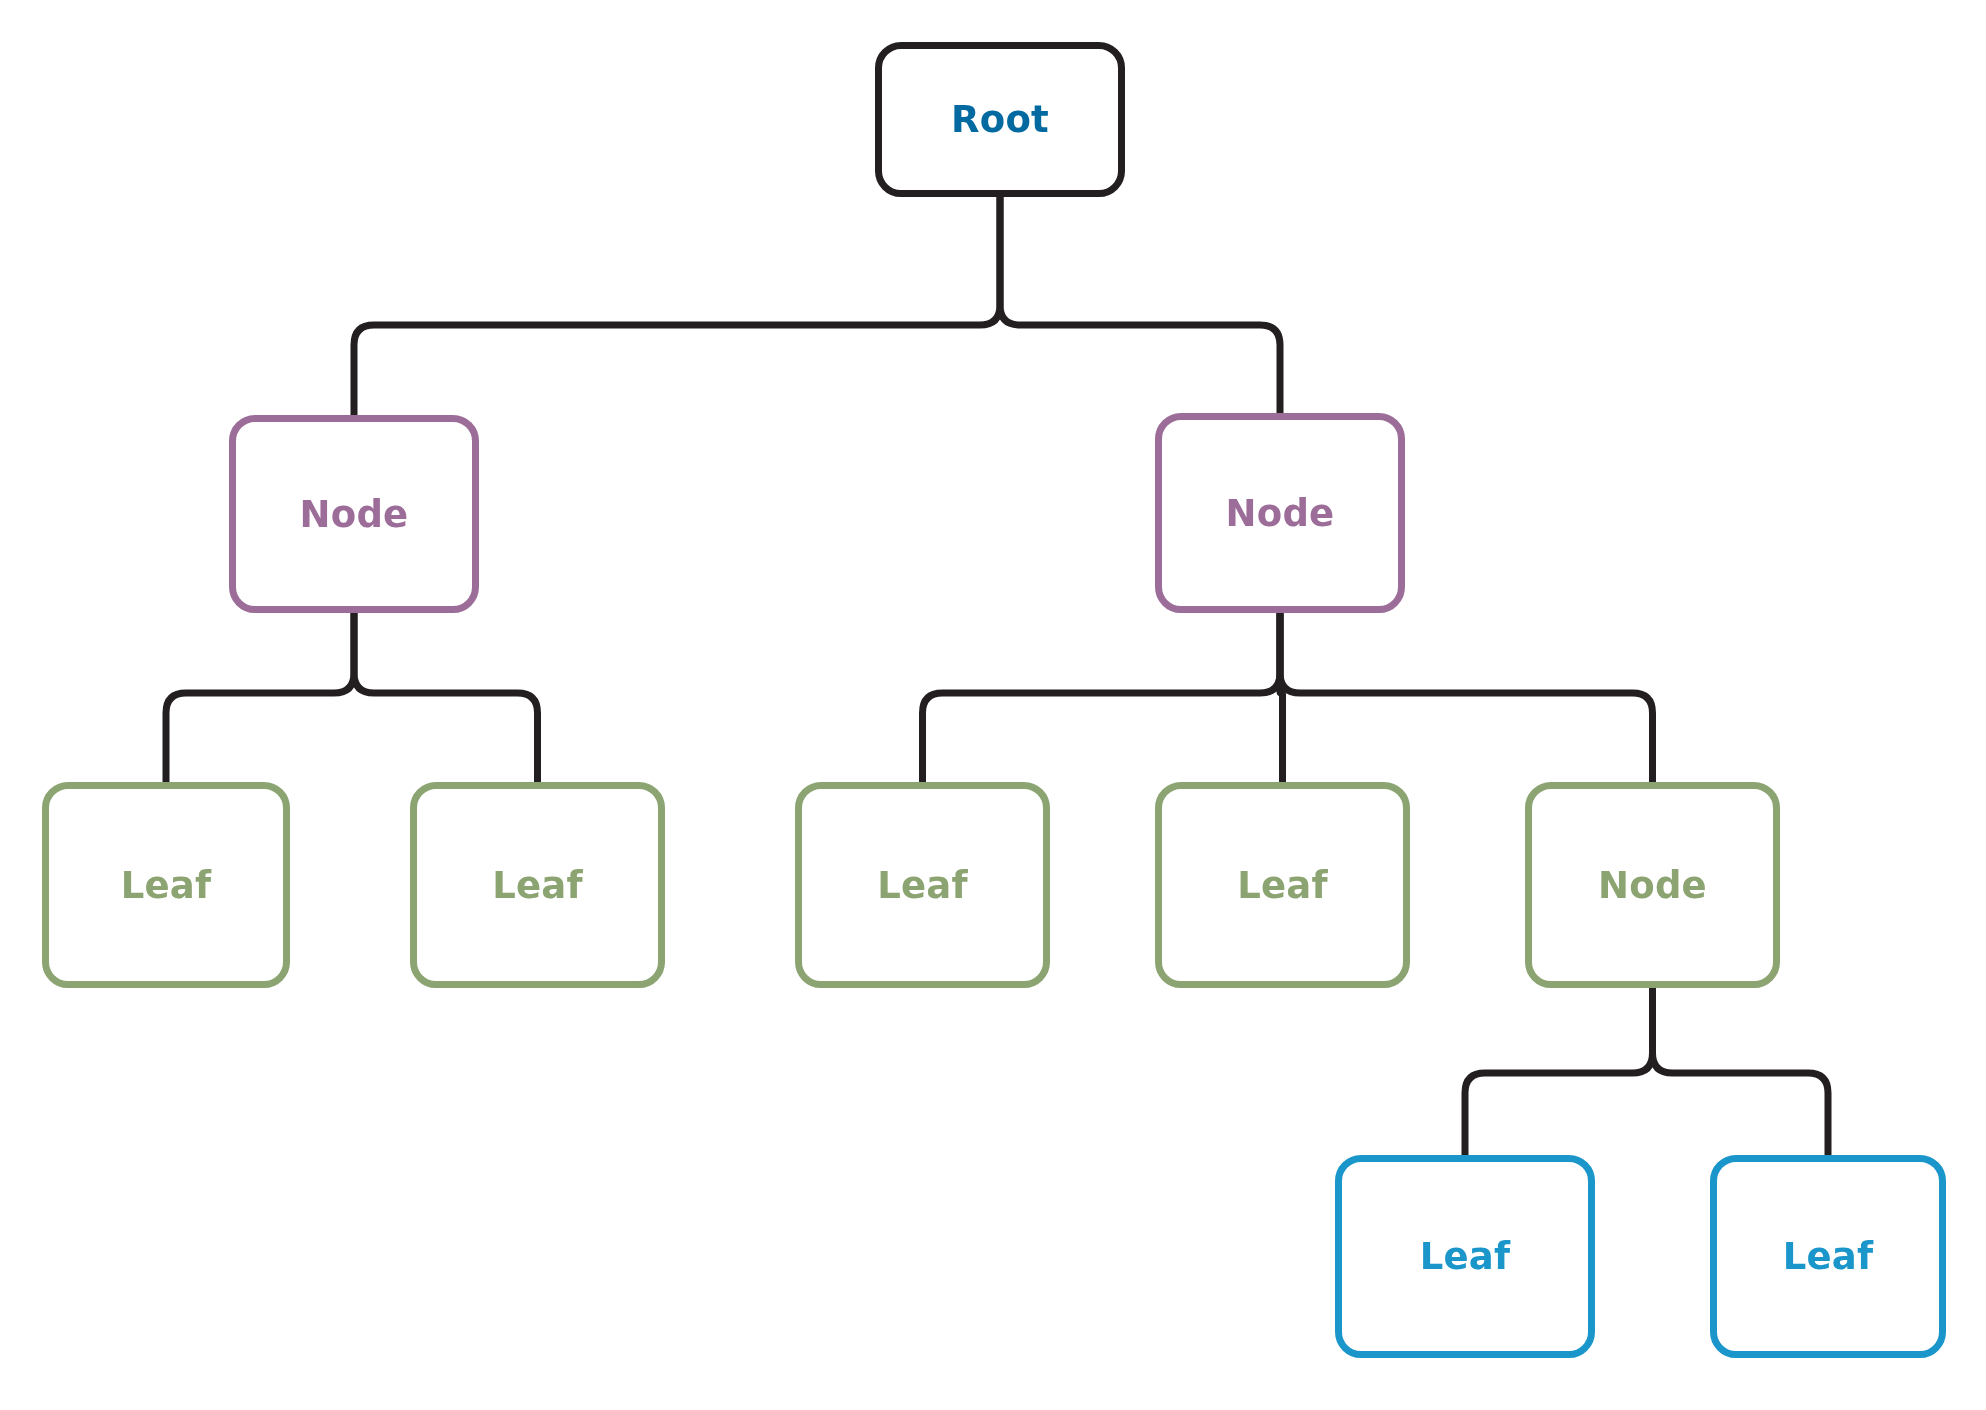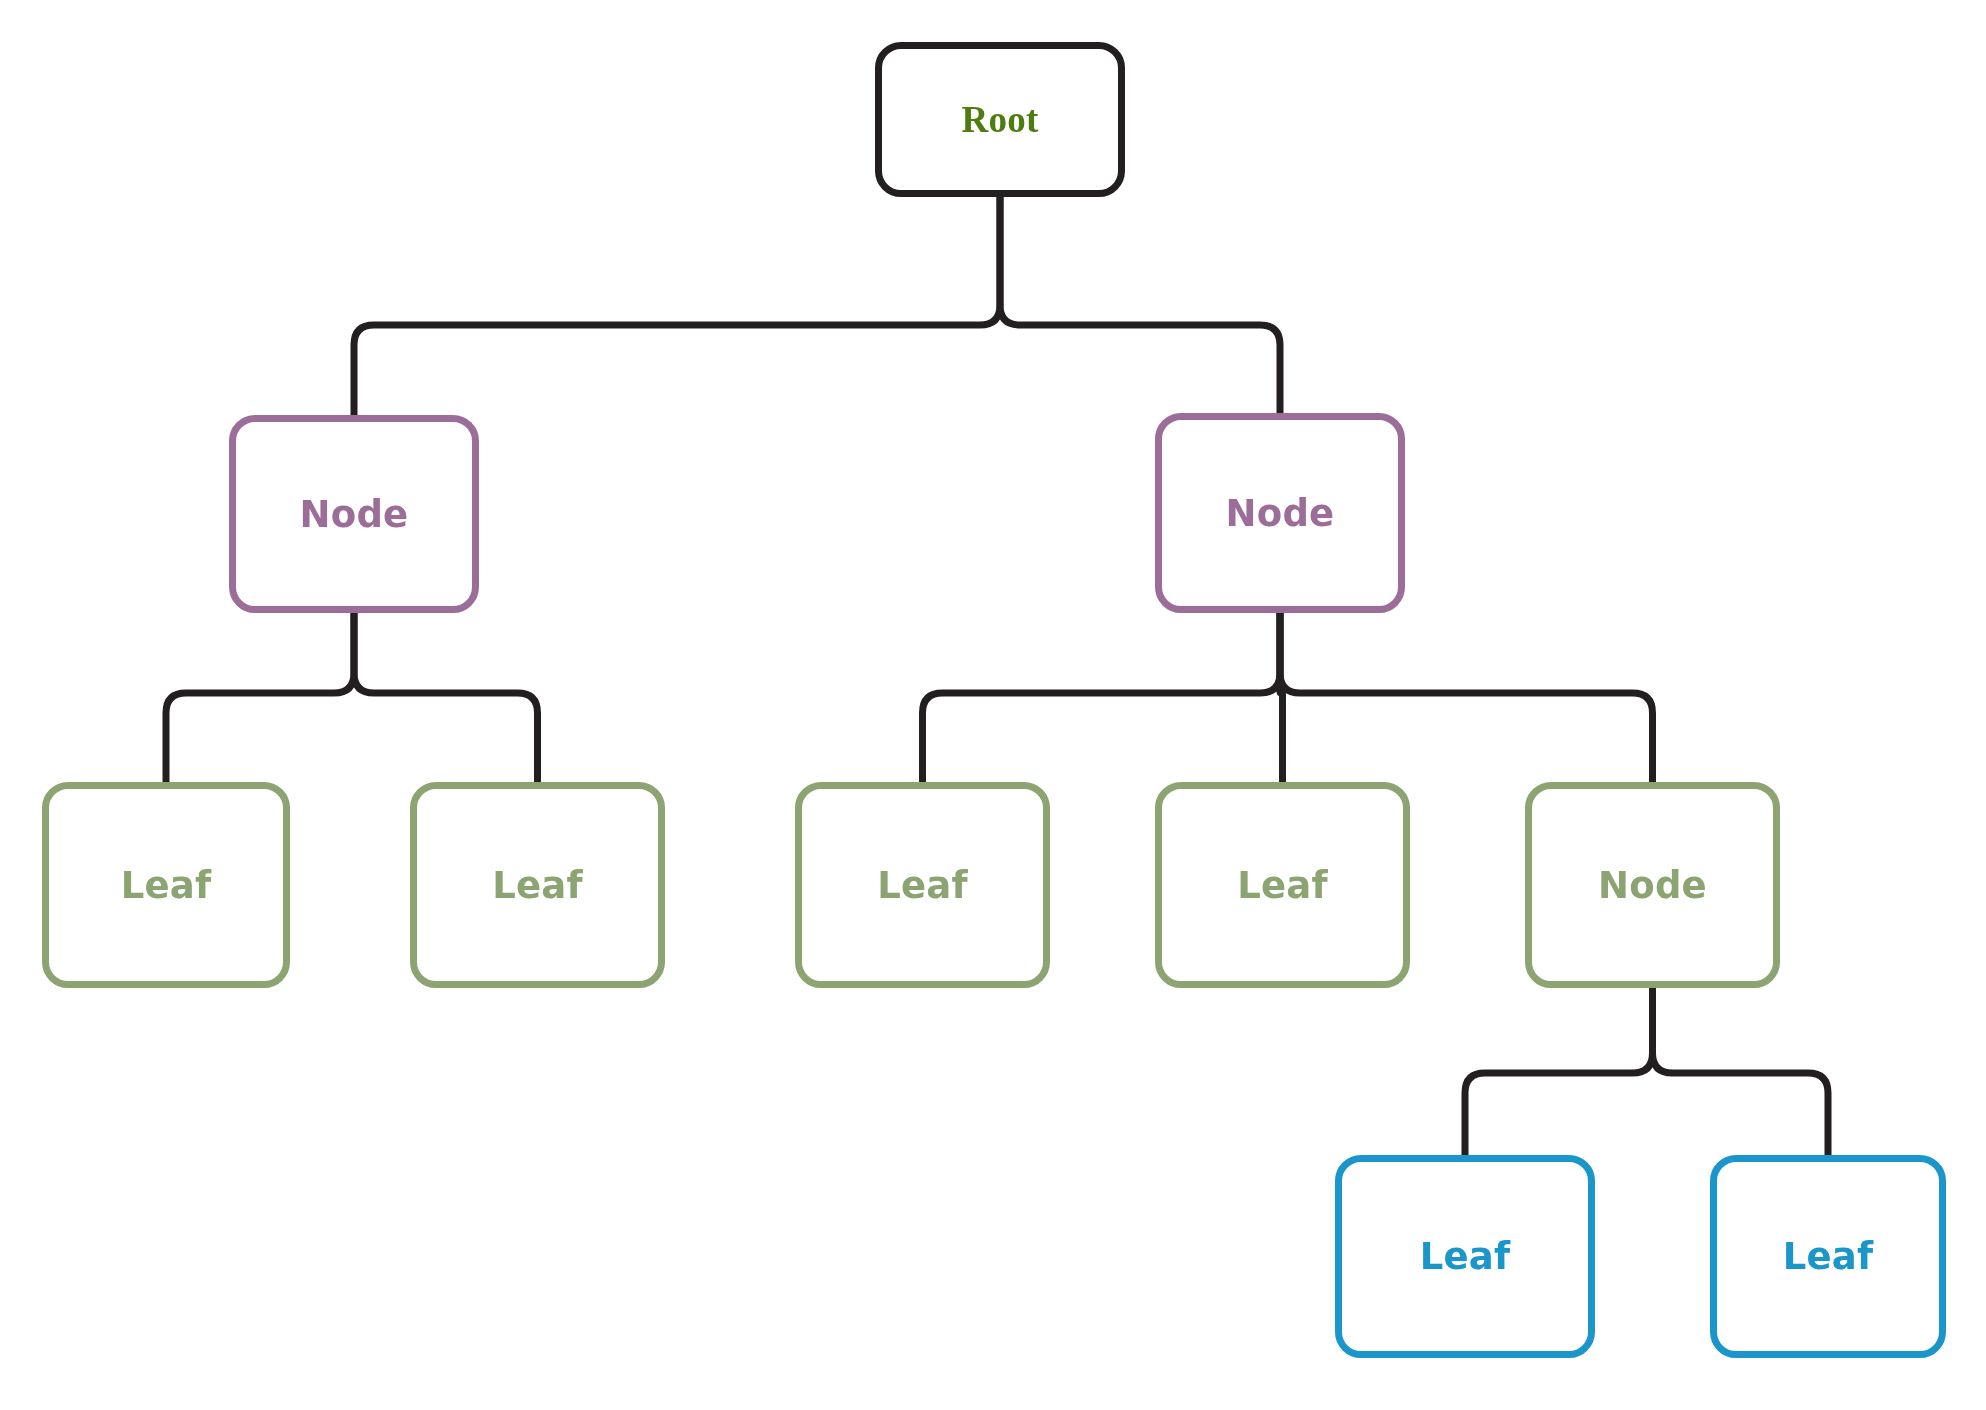--- a/index.html
+++ b/index.html
@@ -69,21 +69,21 @@
         <path d="M 354 613 L 354 673 Q 354 693 374 693 L 517.5 693 Q 537.5 693 537.5 713 L 537.5 782"></path>
         <path d="M 1280 613 L 1280 673 Q 1280 693 1260 693 L 942.5 693 Q 922.5 693 922.5 713 L 922.5 782"></path>
         <path d="M 1280 613 L 1280 691.75 Q 1280 693 1281.25 693 L 1281.25 693 Q 1282.5 693 1282.5 694.25 L 1282.5 782"></path>
         <path d="M 1280 613 L 1280 673 Q 1280 693 1300 693 L 1632.5 693 Q 1652.5 693 1652.5 713 L 1652.5 782"></path>
         <path d="M 1652.5 988 L 1652.5 1053 Q 1652.5 1073 1632.5 1073 L 1485 1073 Q 1465 1073 1465 1093 L 1465 1155"></path>
         <path d="M 1652.5 988 L 1652.5 1053 Q 1652.5 1073 1672.5 1073 L 1808 1073 Q 1828 1073 1828 1093 L 1828 1155"></path>
       </g>
   </svg>
 
   <div class="node-box kind-root" style="left: 875px; top: 42px; width: 250px; height: 155px; border-color: rgb(35, 31, 32);">
-    <span class="node-label" style="color: #4d7c0f; font-family: Liberation Serif, serif;">Root</span>
+    <span class="node-label" style="color: #0369a1;">Root</span>
   </div>
 
   <div class="node-box kind-purple" style="left: 229px; top: 415px; width: 250px; height: 198px; border-color: rgb(156, 109, 153);">
     <span class="node-label" style="color: rgb(156, 109, 153);">Node</span>
   </div>
 
   <div class="node-box kind-purple" style="left: 1155px; top: 413px; width: 250px; height: 200px; border-color: rgb(156, 109, 153);">
     <span class="node-label" style="color: rgb(156, 109, 153);">Node</span>
   </div>
 

